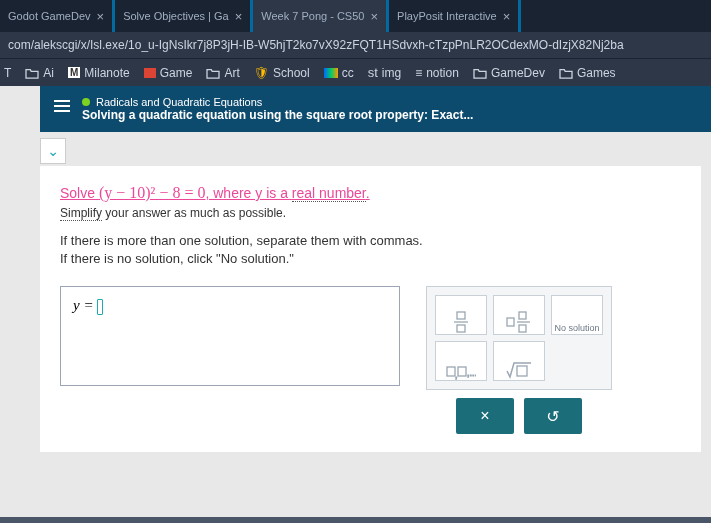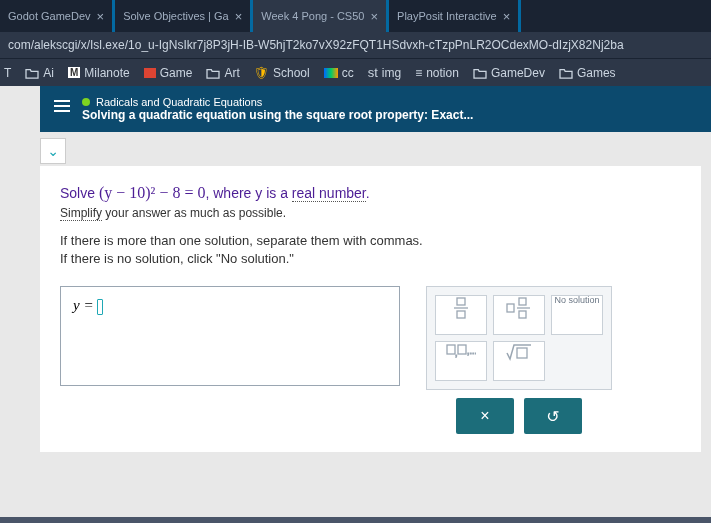--- a/index.html
+++ b/index.html
@@ -87,21 +87,21 @@
   cursor: pointer;
   color: #1fa8b5;
   font-size: 14px;
 }
 
 .panel {
   background: #fff;
   margin: 34px 10px 0 0;
   padding: 18px 20px;
 }
-.prompt-line1 { font-size: 14px; color: #4c1d95; }
+.prompt-line1 { font-size: 14px; color: #ec4899; text-decoration: underline; }
 .eqn { font-family: 'Times New Roman', serif; font-size: 16px; }
 .real-number, .simplify { border-bottom: 1px dotted #555; }
 .prompt-line2 { font-size: 12px; color: #333; margin-top: 4px; }
 .instr { font-size: 13px; color: #333; margin-top: 12px; line-height: 1.4; }
 
 .work-row { display: flex; gap: 26px; margin-top: 18px; align-items: flex-start; }
 .answer-box {
   border: 1px solid #9aa6b2;
   width: 340px;
   height: 100px;
@@ -125,21 +125,21 @@
   padding: 8px;
   display: grid;
   grid-template-columns: repeat(3, 52px);
   grid-auto-rows: 40px;
   gap: 6px;
 }
 .kp-btn {
   background: #fff;
   border: 1px solid #c9d0d7;
   display: flex;
-  align-items: flex-start;
+  align-items: flex-end;
   justify-content: center;
   font-size: 11px;
   color: #6b7785;
   cursor: pointer;
 }
 .kp-btn svg { stroke: #9aa6b2; }
 .action-row { display: flex; gap: 10px; justify-content: center; }
 .act-btn {
   width: 58px;
   height: 36px;
@@ -162,21 +162,21 @@
   <div class="tabs-row">
     <div class="tab">
       <span>Godot GameDev</span>
       <span class="tab-close">×</span>
     </div>
     <div class="tab">
       <span>Solve Objectives | Ga</span>
       <span class="tab-close">×</span>
     </div>
     <div class="tab active">
-      <span>Week 4 Pong - CS50</span>
+      <span>Week 7 Pong - CS50</span>
       <span class="tab-close">×</span>
     </div>
     <div class="tab">
       <span>PlayPosit Interactive</span>
       <span class="tab-close">×</span>
     </div>
   </div>
   <div class="url-row">
     <span>com/alekscgi/x/Isl.exe/1o_u-IgNsIkr7j8P3jH-IB-W5hjT2ko7vX92zFQT1HSdvxh-cTzpPnLR2OCdexMO-dIzjX82Nj2ba</span>
   </div>

